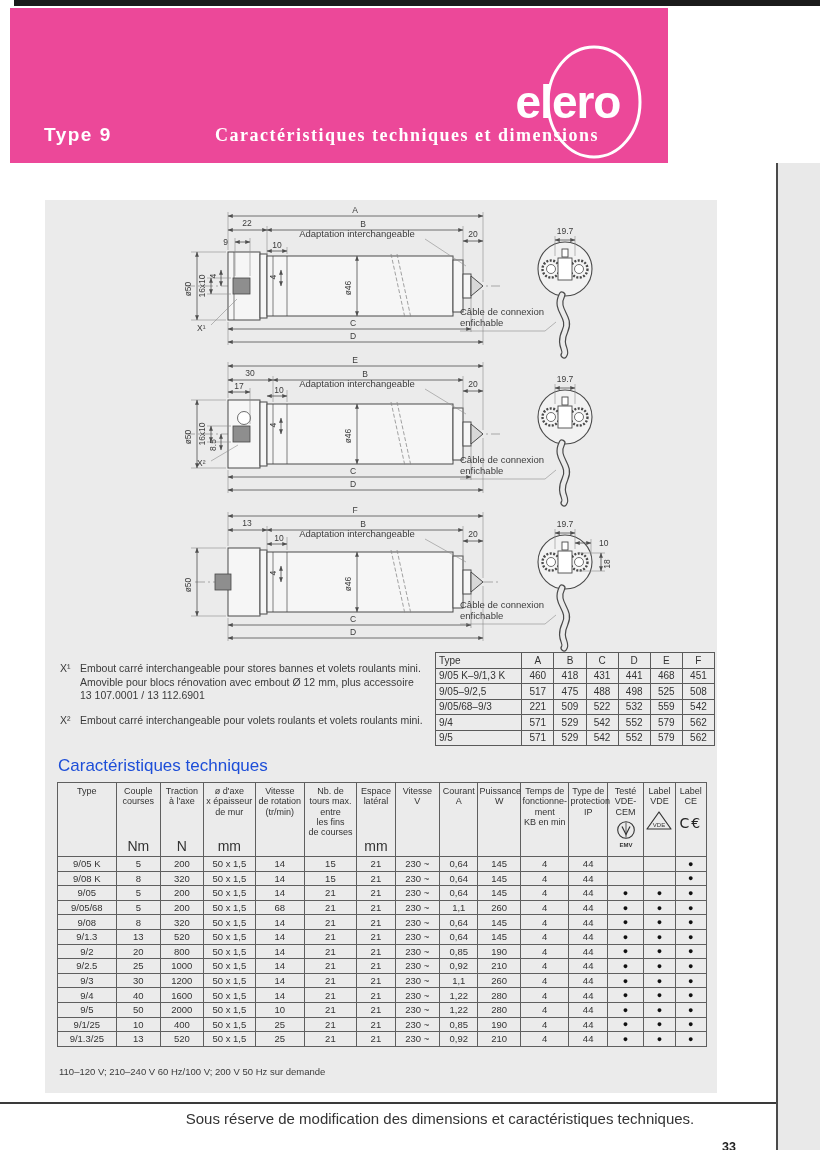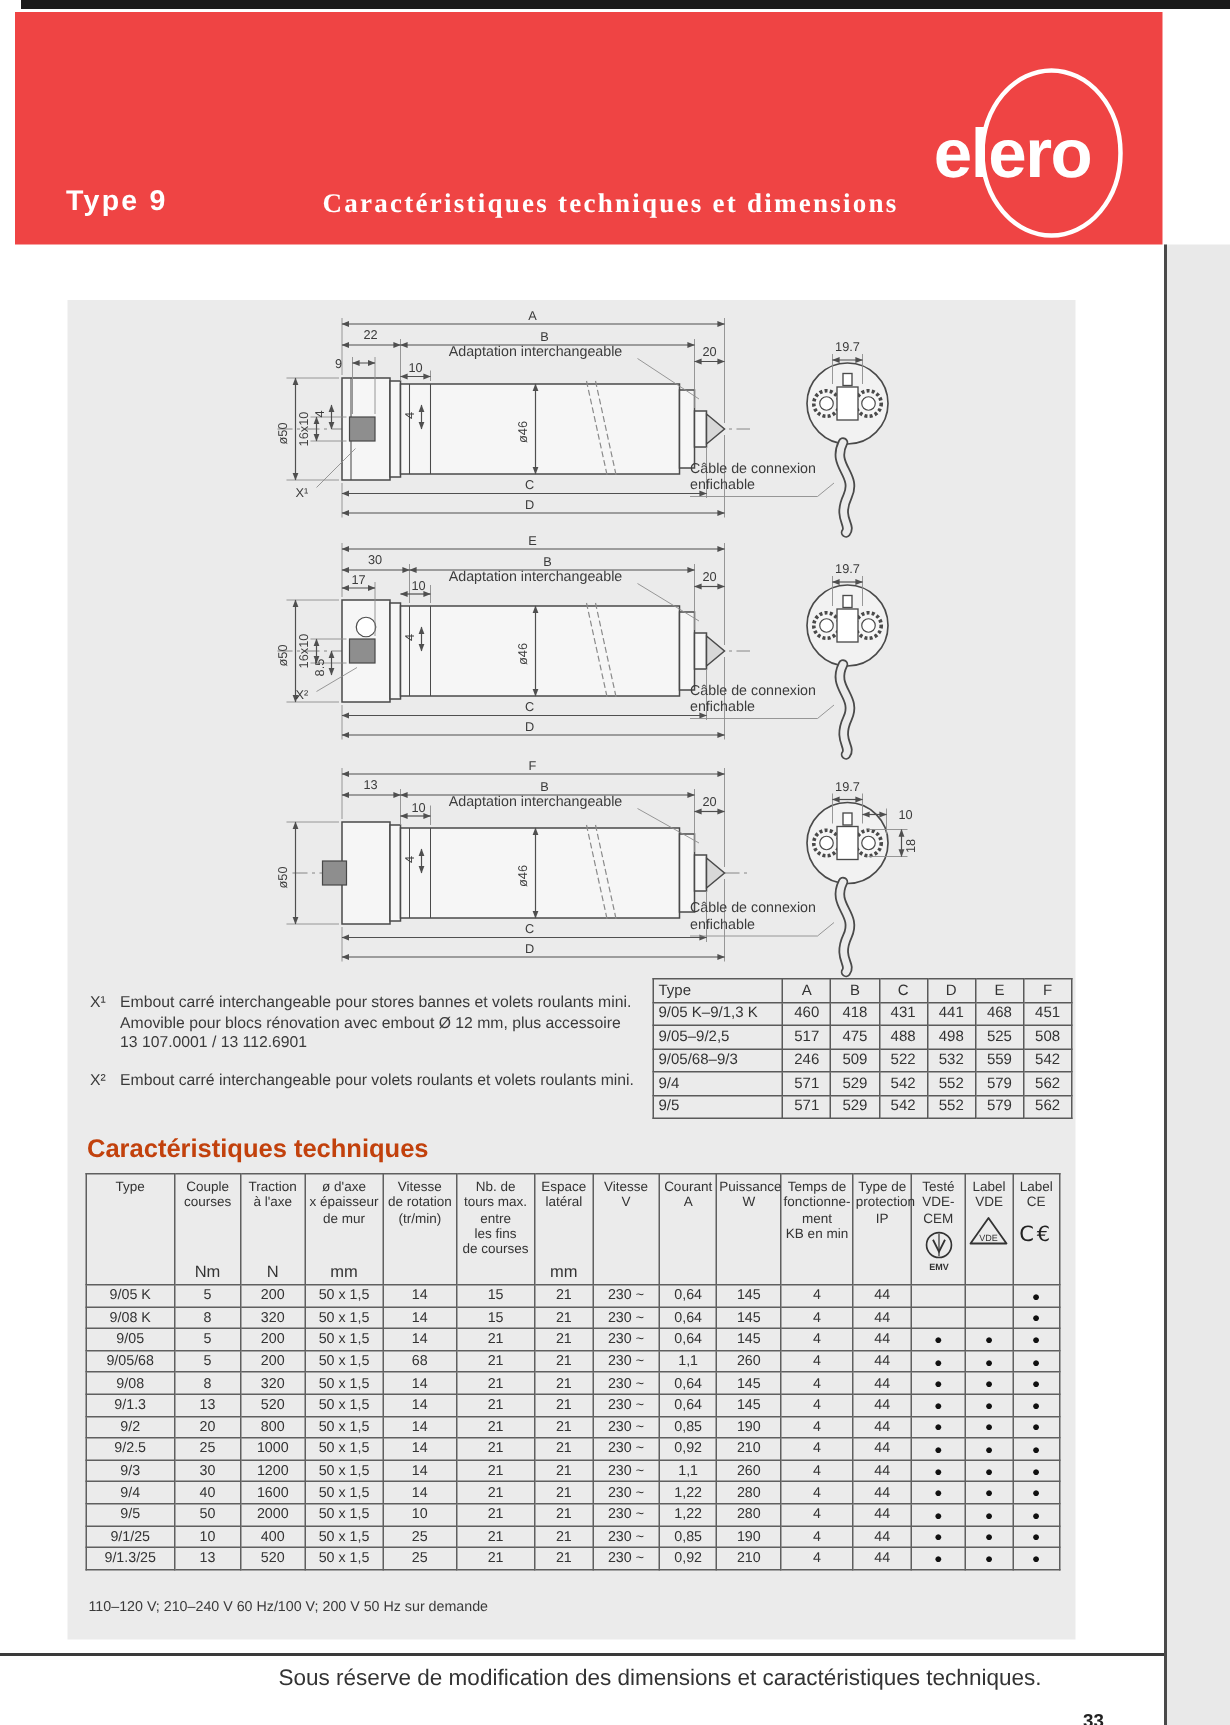--- a/index.html
+++ b/index.html
@@ -1,20 +1,20 @@
 <!DOCTYPE html>
 <html><head>
 <meta charset="utf-8">
 <style>
   html,body{margin:0;padding:0;background:#fff;}
   .page{position:relative;width:820px;height:1150px;background:#fff;overflow:hidden;
         font-family:"Liberation Sans",sans-serif;color:#3a3a3a;}
   .top-strip{position:absolute;left:14px;top:0;width:806px;height:6px;background:#1b1b1b;}
   
-  .band{position:absolute;left:10px;top:8px;width:765px;height:155px;background:#ef4444;}
+  .band{position:absolute;left:10px;top:8px;width:658px;height:155px;background:#ec4899;}
   .band-type{position:absolute;left:34px;bottom:17px;color:#fff;font-size:19px;font-weight:700;letter-spacing:1.5px;}
   .band-title{position:absolute;left:205px;bottom:17px;color:#fff;font-size:18px;font-weight:700;letter-spacing:1.5px;font-family:Liberation Serif, serif;}
   .logo{position:absolute;right:18px;top:36px;width:160px;height:116px;}
   
   .right-strip{position:absolute;left:776px;top:163px;width:44px;height:987px;background:#e9e9e9;border-left:2px solid #4a4a4a;box-sizing:border-box;}
   
   .panel{position:absolute;left:45px;top:200px;width:672px;height:893px;background:#ebebeb;}
   svg.diagrams{position:absolute;left:0;top:4px;}
   
   .ol{fill:#f6f6f6;stroke:#4a4a4a;stroke-width:1;}
@@ -37,28 +37,28 @@
   .fnotes{position:absolute;left:15px;top:462px;width:368px;font-size:10.5px;line-height:1.3;color:#3a3a3a;}
   .fn{display:flex;gap:5px;margin-bottom:11px;}
   .fn-ref{flex:0 0 15px;}
   .fn-text{white-space:pre-line;}
   
   .dim-table{position:absolute;left:390px;top:452px;border-collapse:collapse;table-layout:fixed;width:280px;
              font-size:10px;color:#333;background:#ebebeb;}
   .dim-table th,.dim-table td{border:1px solid #5a5a5a;height:14.5px;text-align:center;font-weight:normal;padding:0 3px;}
   .dim-table th:first-child,.dim-table td:first-child{text-align:left;}
   
-  .char-title{position:absolute;left:13px;top:556px;font-size:17px;font-weight:700;color:#c2410c;margin:0;}
+  .char-title{position:absolute;left:13px;top:556px;font-size:17px;font-weight:400;color:#1d4ed8;margin:0;}
   .main-table{position:absolute;left:12px;top:582px;border-collapse:collapse;table-layout:fixed;width:650px;
               font-size:9.5px;color:#333;background:#ebebeb;}
   .main-table th,.main-table td{border:1px solid #5f5f5f;padding:0 1px;text-align:center;}
   .main-table th{position:relative;height:70px;font-weight:normal;font-size:9px;vertical-align:top;padding-top:3px;}
   .main-table td{height:13.6px;}
   .th-label{white-space:pre-line;line-height:1.15;}
-  .th-unit{position:absolute;left:0;right:0;bottom:2px;font-size:11px;margin-top:31px;}
+  .th-unit{position:absolute;left:0;right:0;bottom:2px;font-size:14px;margin-top:31px;}
   .th-icon{margin-top:3px;}
   .dot{font-size:9px;color:#111;}
   .ce-mark{font-size:14px;letter-spacing:2px;color:#222;margin-top:8px;font-family:"DejaVu Sans",sans-serif;}
   .tbl-footnote{position:absolute;left:14px;top:866px;font-size:9.5px;color:#3a3a3a;}
   
   .footer-rule{position:absolute;left:0;top:1102px;width:776px;height:2px;background:#3a3a3a;}
   .footer-note{position:absolute;left:100px;top:1110px;width:680px;text-align:center;font-size:15px;color:#333;}
   .page-num{position:absolute;left:722px;top:1108px;font-size:12.5px;font-weight:700;color:#222;margin-top:32px;}
 </style>
 </head>
@@ -364,21 +364,21 @@
             <td>9/05–9/2,5</td>
             <td>517</td>
             <td>475</td>
             <td>488</td>
             <td>498</td>
             <td>525</td>
             <td>508</td>
           </tr>
           <tr>
             <td>9/05/68–9/3</td>
-            <td>246</td>
+            <td>221</td>
             <td>509</td>
             <td>522</td>
             <td>532</td>
             <td>559</td>
             <td>542</td>
           </tr>
           <tr>
             <td>9/4</td>
             <td>571</td>
             <td>529</td>

